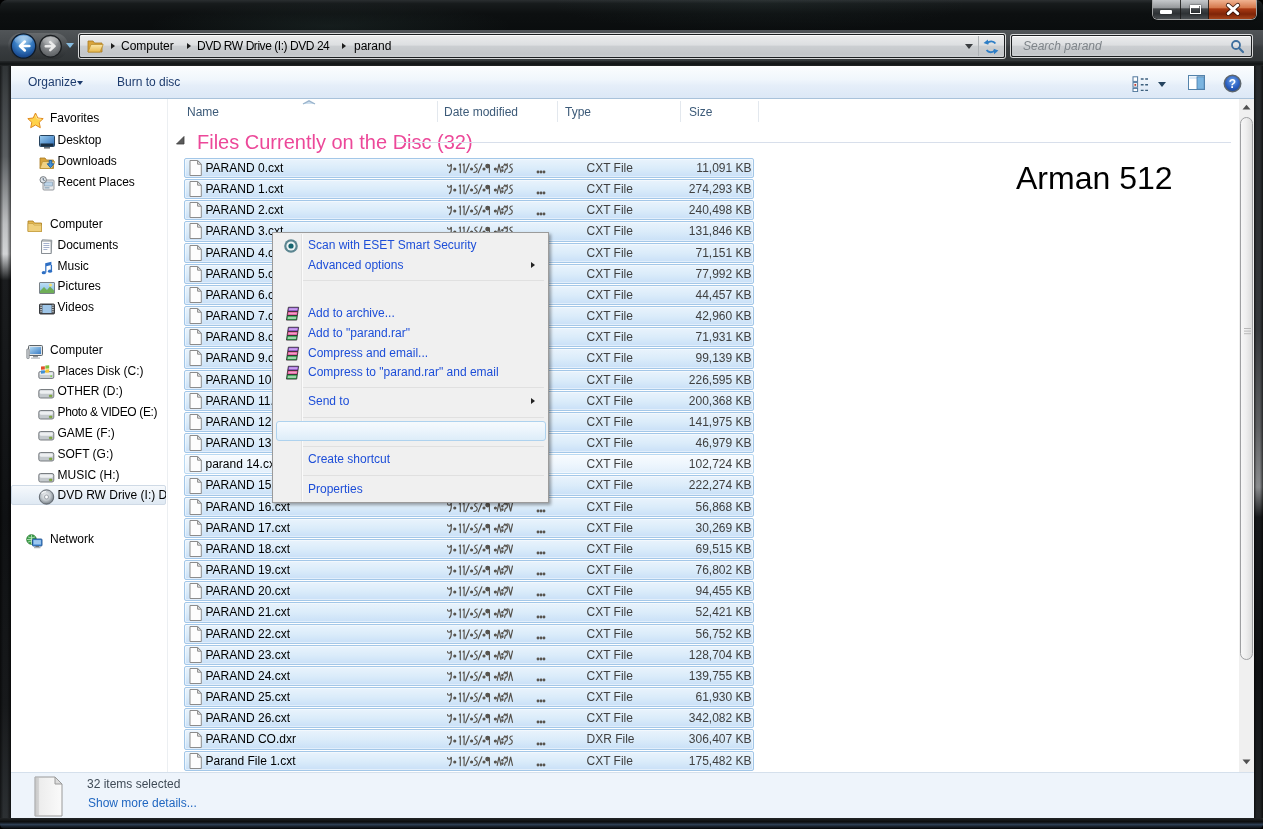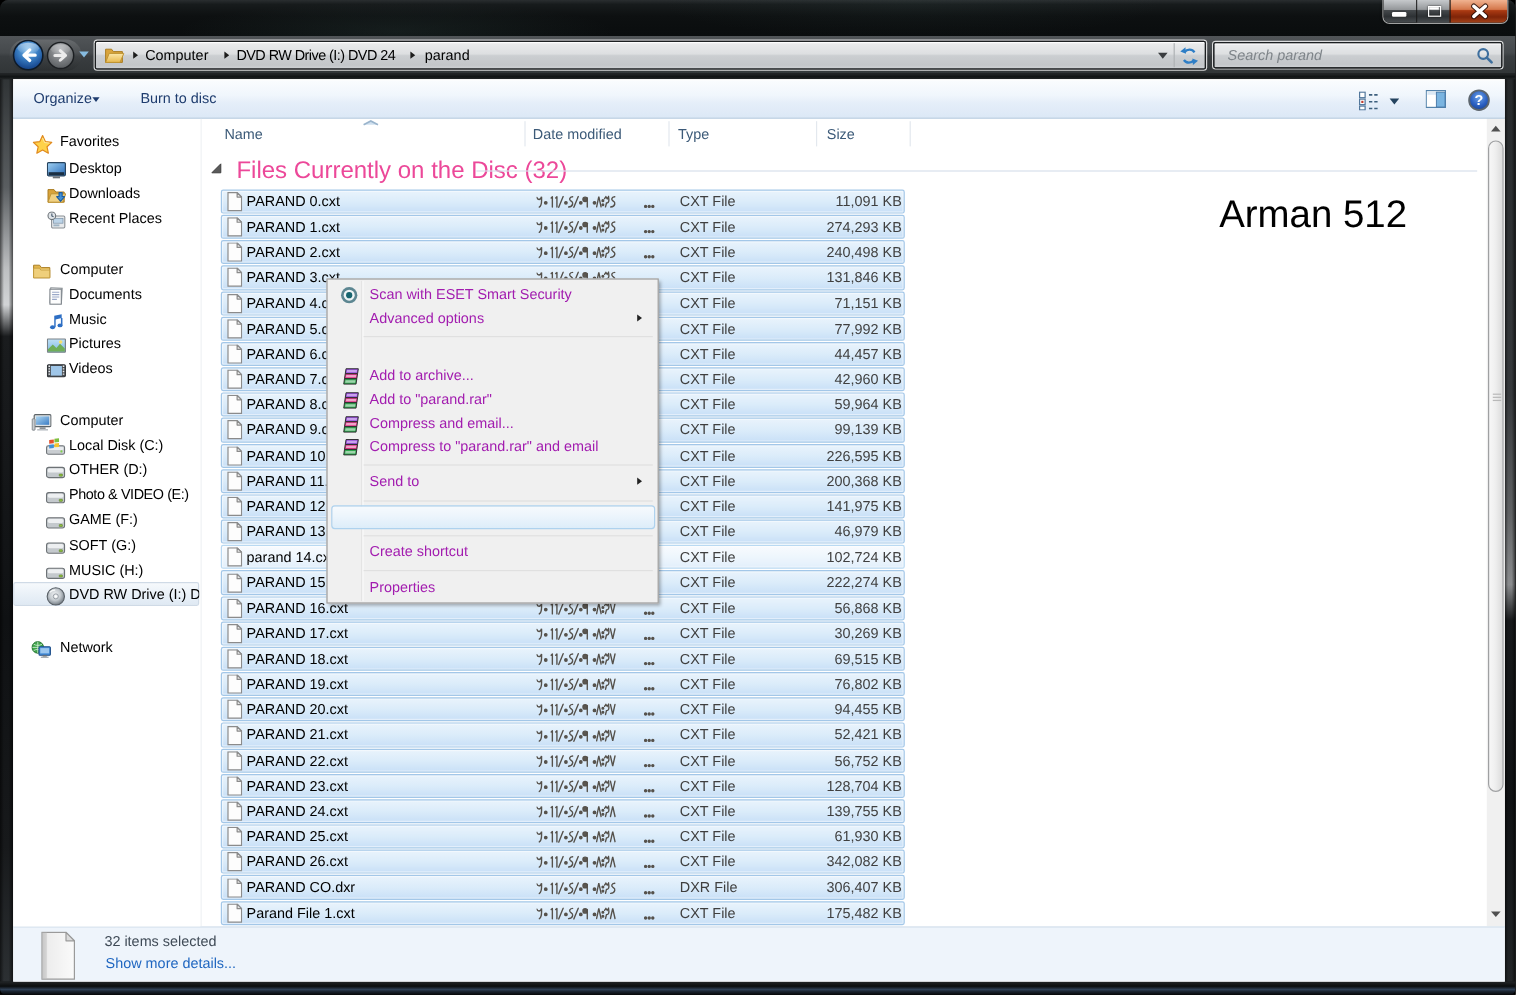--- a/index.html
+++ b/index.html
@@ -50,36 +50,36 @@
 .nav-item svg{position:absolute;top:2px}
 
 #filearea{position:absolute;left:156px;top:33px;width:1072px;height:673px;background:#fff}
 #pane-sep{position:absolute;left:156px;top:33px;width:1px;height:673px;background:#eceff2}
 .hdrtxt{position:absolute;top:2px;height:22px;line-height:22px;font-size:12px;color:#3c5a78;white-space:nowrap}
 .hdrsep{position:absolute;top:2px;width:1px;height:21px;background:#e3e8ee}
 .row{position:absolute;left:16.5px;width:570px;height:20.3px;border:1px solid #a3c7e8;border-radius:2px;
 background:linear-gradient(180deg,#e9f3fc 0%,#dbecfa 50%,#c9e0f7 100%);box-shadow:inset 0 0 0 1px rgba(255,255,255,.45)}
 .row.hot{border-color:#b9d9f2;background:linear-gradient(180deg,#f8fbfe 0%,#eef6fd 50%,#e2effb 100%)}
 .fname{position:absolute;left:21px;top:0;height:18.5px;line-height:18.5px;font-size:12px;color:#000;white-space:nowrap}
-.ftype{position:absolute;left:382px;top:0;height:18.5px;line-height:18.5px;font-size:12px;color:#3f3f3f}
+.ftype{position:absolute;left:402px;top:0;height:18.5px;line-height:18.5px;font-size:12px;color:#3f3f3f}
 .fsize{position:absolute;right:1px;top:0;height:18.5px;line-height:18.5px;font-size:12px;color:#3f3f3f;text-align:right}
 .pdate{position:absolute;left:262px;top:4.2px;width:100px;height:11px}
 .ficon{position:absolute;left:4px;top:1.2px}
 
 #sbar{position:absolute;left:1228px;top:33px;width:15px;height:673px;background:#f0f0f0}
 #sthumb{position:absolute;left:0.5px;top:18px;width:13px;height:543px;border:1px solid #9fa0a2;border-radius:7px;
 background:linear-gradient(90deg,#f7f7f7 0%,#efefef 45%,#dcdcdc 100%)}
 
 #status{position:absolute;left:0;top:706px;width:1243px;height:46px;background:#eef4fb;border-top:1px solid #d5e0ec}
 
 #menu{position:absolute;left:271.5px;top:232px;width:277px;height:271px;background:#f0f0f0;border:1px solid #9b9b9b;
 box-shadow:2px 2px 3px rgba(0,0,0,.35)}
 #menu .gut{position:absolute;left:28.5px;top:1px;width:1px;height:267px;background:#e2e2e2}
 #menu .gut2{position:absolute;left:29.5px;top:1px;width:1px;height:267px;background:#fbfbfb}
-.mi{position:absolute;left:3px;width:269px;height:19.6px;font-size:12px;color:#a21caf;line-height:19.6px}
+.mi{position:absolute;left:3px;width:269px;height:19.6px;font-size:12px;color:#1d4ed8;line-height:19.6px}
 .mi .t{position:absolute;left:32.5px;top:0;white-space:nowrap}
 .msep{position:absolute;left:30px;width:241px;height:1px;background:#e0e0e0}
 .marr{position:absolute;right:10px;top:6.3px;width:0;height:0;border-left:4px solid #222;border-top:3.4px solid transparent;border-bottom:3.4px solid transparent}
 .mico{position:absolute;left:7px;top:2px}
 #copyhl{position:absolute;left:3.2px;top:187.9px;width:270.5px;height:20.2px;border:1px solid #aed2ee;border-radius:3px;
 background:linear-gradient(180deg,#f6fafd 0%,#ebf4fc 50%,#ddedf9 100%)}
 </style></head><body>
 <div id="win">
 
 <svg width="0" height="0" style="position:absolute">
@@ -390,21 +390,21 @@
               <rect x="1.8" y="7.5" width="13" height="2.5" rx="1" fill="#e9ecef"></rect>
               <circle cx="13.2" cy="11.2" r="0.9" fill="#7ed24a"></circle>
               <g transform="translate(3,0.2) scale(0.62)">
                 <rect x="0" y="2.2" width="6.2" height="5.2" fill="#e34f2a" transform="skewY(-6)"></rect>
                 <rect x="7" y="1.4" width="6.2" height="5.2" fill="#7fbf3f" transform="skewY(-6)"></rect>
                 <rect x="0" y="8.6" width="6.2" height="5.2" fill="#3f8fd6" transform="skewY(-6)"></rect>
                 <rect x="7" y="7.8" width="6.2" height="5.2" fill="#f4c430" transform="skewY(-6)"></rect>
               </g>
             </svg>
           </span>
-          <span style="position:absolute;left:46.5px">Local Disk (C:)</span>
+          <span style="position:absolute;left:46.5px">Places Disk (C:)</span>
         </div>
 <div class="nav-item" style="left:0;top:282.4px;width:156px">
           <span style="position:absolute;left:27px;top:2px;width:17px;height:17px">
             <svg width="17" height="16">
               <rect x="0.8" y="4.5" width="15" height="8.5" rx="1.8" fill="#c4c9cd" stroke="#6d7276" stroke-width="0.9"></rect>
               <rect x="1.8" y="5.4" width="13" height="3.4" rx="1.4" fill="#edeff1"></rect>
               <rect x="11.4" y="10.1" width="2.6" height="1.7" rx="0.3" fill="#8fc33f" stroke="#5d7f26" stroke-width="0.5"></rect>
             </svg>
           </span>
           <span style="position:absolute;left:46.5px">OTHER (D:)</span>
@@ -589,21 +589,21 @@
         </div>
 <div class="row" style="top:228.2px">
           <svg class="ficon" width="13" height="17" viewBox="0 0 13 17">
             <use href="#fico"></use>
           </svg>
           <div class="fname">PARAND 8.cxt</div>
           <svg class="pdate" viewBox="0 0 100 11">
             <use href="#p46"></use>
           </svg>
           <div class="ftype">CXT File</div>
-          <div class="fsize">59,964 KB</div>
+          <div class="fsize">71,931 KB</div>
         </div>
 <div class="row" style="top:249.3px">
           <svg class="ficon" width="13" height="17" viewBox="0 0 13 17">
             <use href="#fico"></use>
           </svg>
           <div class="fname">PARAND 9.cxt</div>
           <svg class="pdate" viewBox="0 0 100 11">
             <use href="#p46"></use>
           </svg>
           <div class="ftype">CXT File</div>

